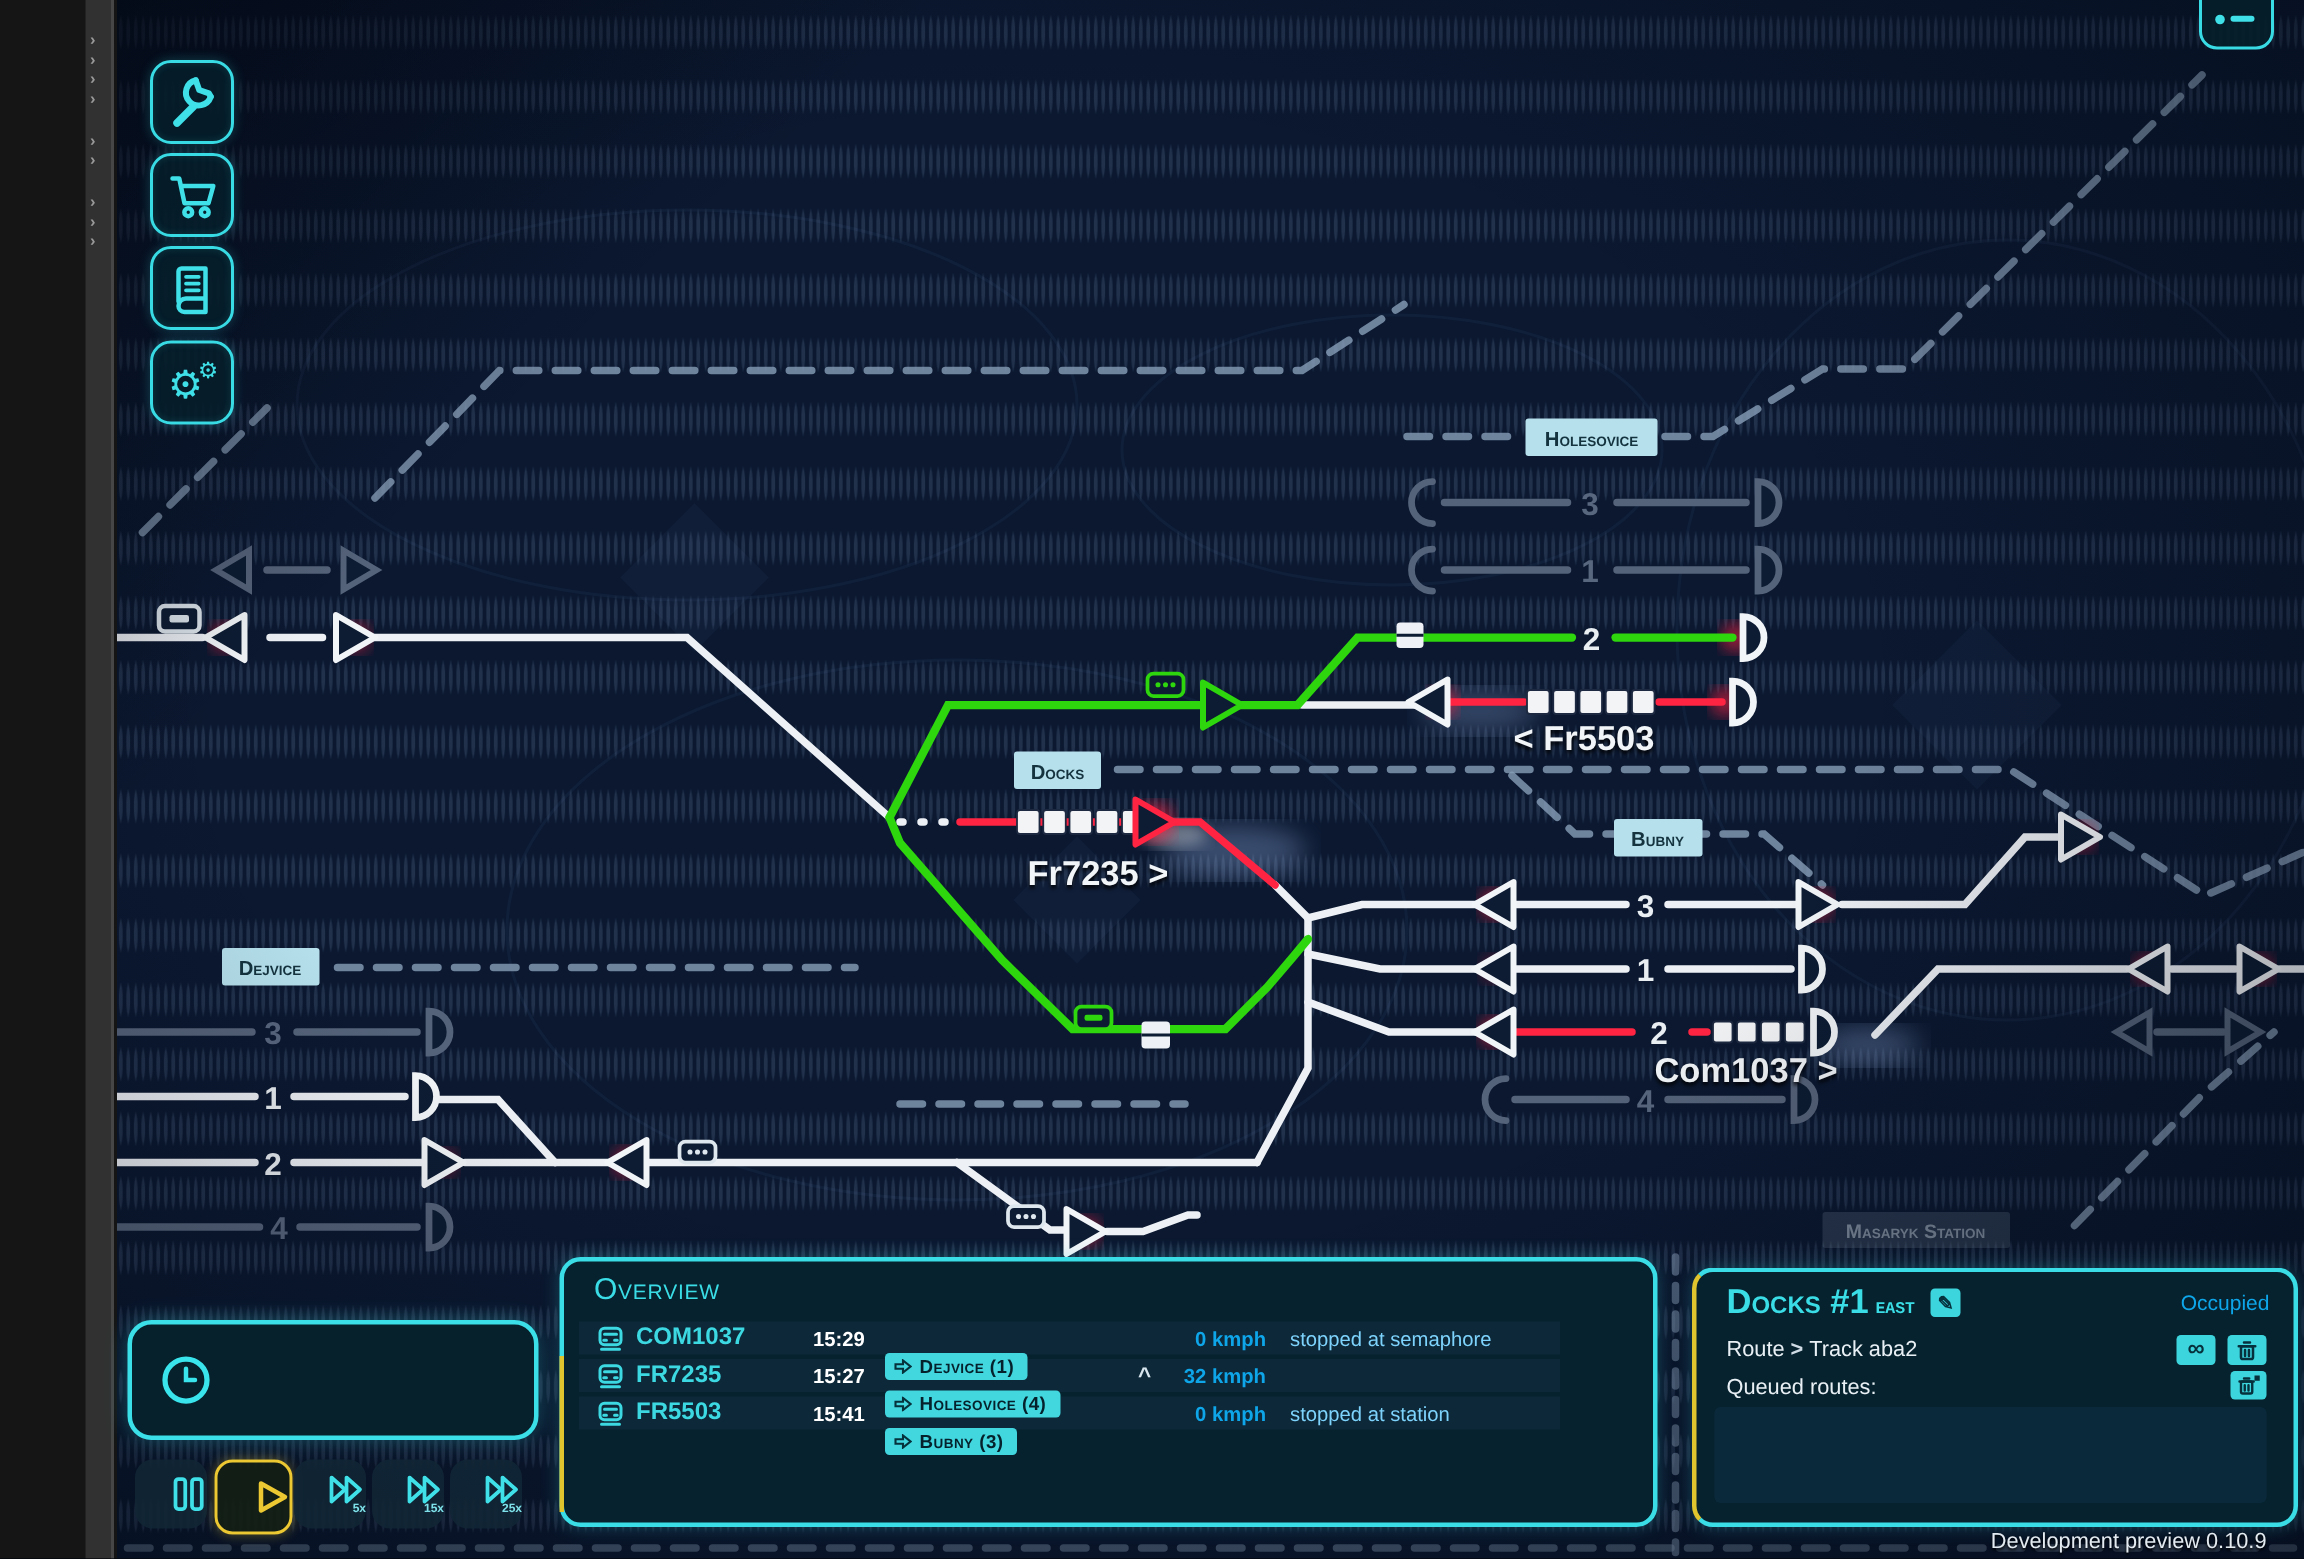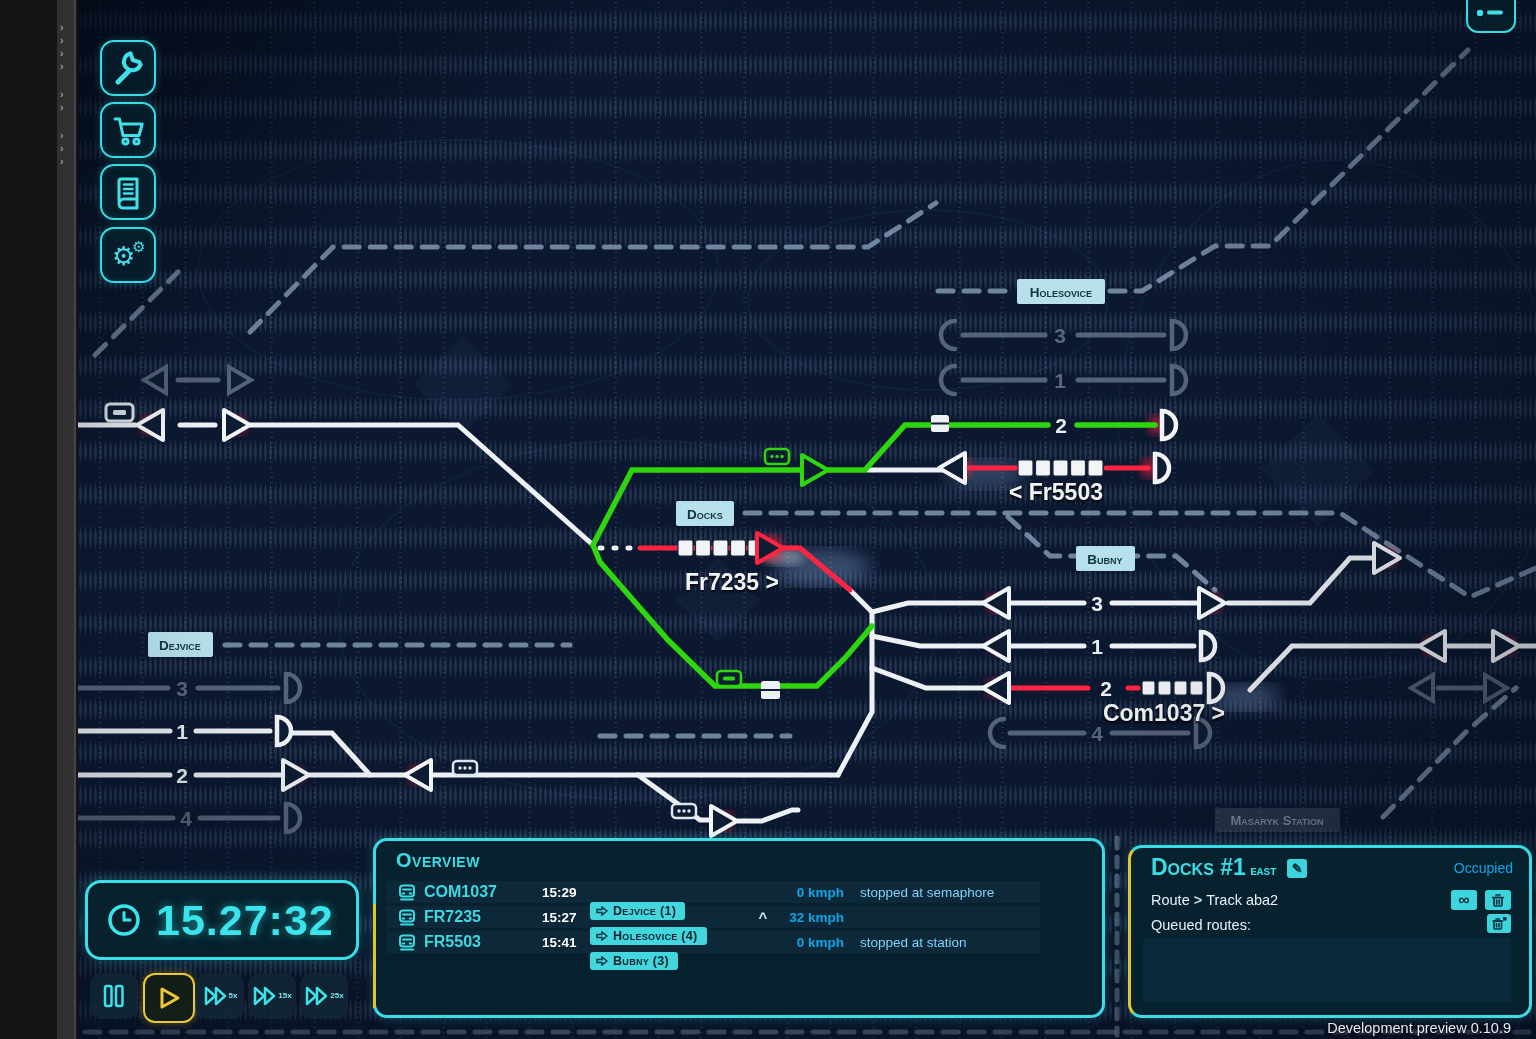--- a/index.html
+++ b/index.html
@@ -31,30 +31,30 @@
 
   
   .clock{position:absolute;left:7px;top:880px;width:268px;height:74px;border:3px solid #3adfe8;border-radius:16px;
     background:#06212c;box-shadow:0 0 14px rgba(58,223,232,.3);display:flex;align-items:center;}
   .clock-time{color:#3ae4ec;font-size:43px;font-weight:bold;letter-spacing:1px;margin-left:14px;
     text-shadow:0 0 10px rgba(58,228,236,.55);}
   .clock-icon{margin-left:18px;}
 
   
   .pb-btn{position:absolute;top:973px;width:48px;height:46px;border-radius:12px;background:rgba(17,38,53,.9);
-    display:flex;align-items:center;justify-content:center;flex-direction:row;}
+    display:flex;align-items:flex-end;justify-content:center;flex-direction:column;}
   .pb-btn.active{border:2.5px solid #ecc832;background:rgba(20,32,20,.9);box-shadow:0 0 8px rgba(236,200,50,.35);}
   .pb-speed{color:#7fe2ea;font-size:8px;font-weight:bold;margin-top:-2px;}
 
   
   .panel{position:absolute;border:3px solid #3adde6;border-radius:14px;background:#06222e;
     box-shadow:0 0 12px rgba(58,221,230,.25);}
   .ov-panel{left:295px;top:838px;width:726px;height:174px;}
   .yellow-edge{position:absolute;left:-3px;top:36%;width:3px;height:60%;background:#e0c52f;}
-  .ov-title{position:absolute;left:20px;top:8px;color:#3adde6;font-size:20px;font-weight:bold;font-variant:small-caps;letter-spacing:.5px;text-align:right;}
+  .ov-title{position:absolute;left:20px;top:8px;color:#3adde6;font-size:20px;font-weight:normal;font-variant:small-caps;letter-spacing:.5px;text-align:right;}
   .ov-rows{position:absolute;left:10px;top:40px;width:654px;}
   .ov-row{height:22px;margin-bottom:3px;background:#0d2838;display:flex;align-items:center;}
   .ov-id{color:#3cd9e3;font-weight:bold;font-size:16px;width:118px;}
   .ov-time{color:#fff;font-weight:bold;font-size:13.5px;width:48px;}
   .ov-badge{background:#42d6df;color:#05222c;font-weight:bold;font-size:12.5px;font-variant:small-caps;
     letter-spacing:.3px;border-radius:3px;padding:1.5px 9px 2.5px 6px;display:inline-flex;align-items:center;gap:5px;margin-top:38px;}
   .ov-caret{color:#d7e5ee;font-weight:bold;font-size:15px;width:22px;text-align:center;margin-left:auto;}
   .ov-speed{color:#0ea5e9;font-weight:bold;font-size:13.5px;width:70px;text-align:right;}
   .ov-status{color:#7dd3fc;font-size:13.5px;width:180px;margin-left:16px;}
 
@@ -386,21 +386,20 @@
         <rect x="19" y="24.5" width="16" height="4" rx="2" fill="#3fe0e8"></rect>
       </svg>
     </div>
 
     
     <div class="clock">
       <svg class="clock-icon" width="36" height="36">
         <circle cx="18" cy="18" r="14" fill="none" stroke="#3ae4ec" stroke-width="3.5"></circle>
         <path d="M18 10.5 V18 H24" fill="none" stroke="#3ae4ec" stroke-width="3" stroke-linecap="round"></path>
       </svg>
-      <span class="clock-time">15.27:32</span>
     </div>
 
     
     <div class="pb-btn" style="left:12px">
       <svg width="24" height="24">
         <rect x="3" y="2" width="6.5" height="20" rx="2" fill="none" stroke="#3fe0e8" stroke-width="2.5"></rect>
         <rect x="14" y="2" width="6.5" height="20" rx="2" fill="none" stroke="#3fe0e8" stroke-width="2.5"></rect>
       </svg>
     </div>
     <div class="pb-btn active" style="left:65px">

